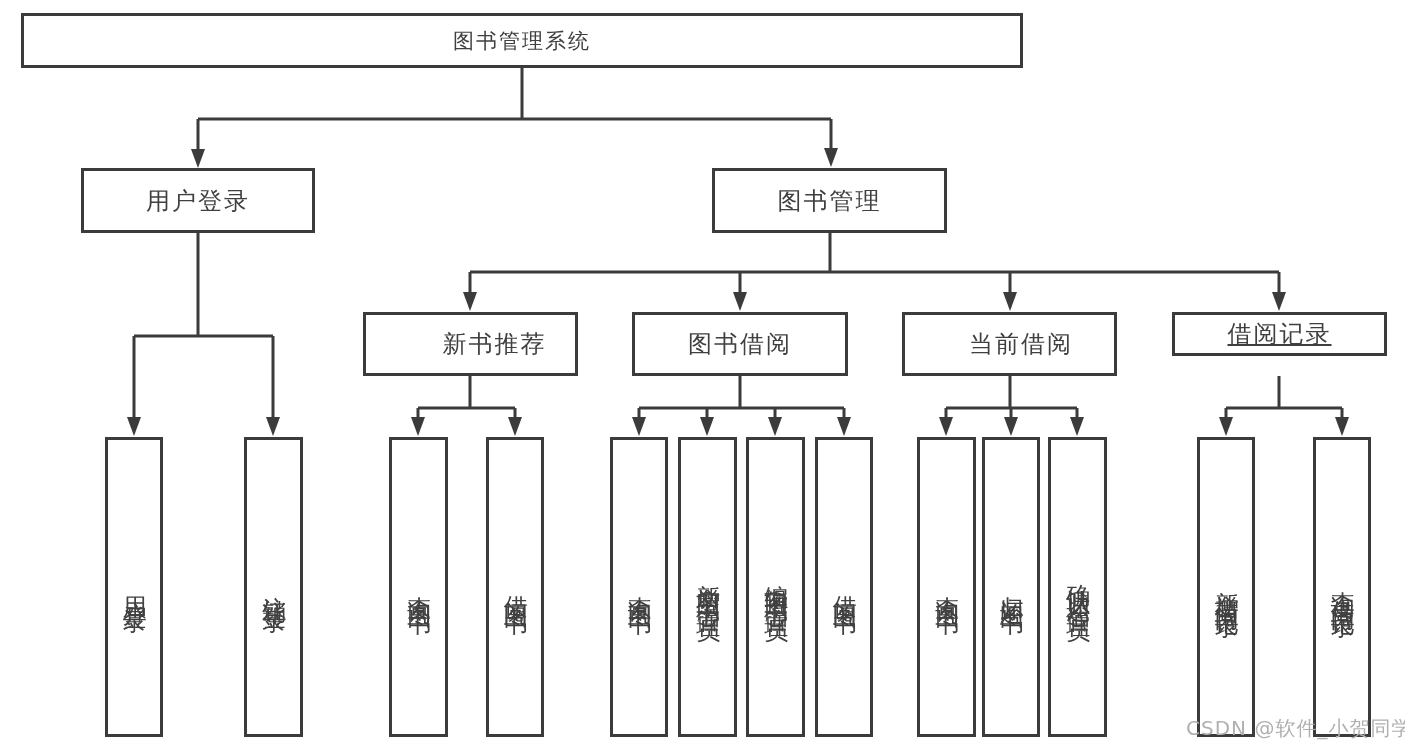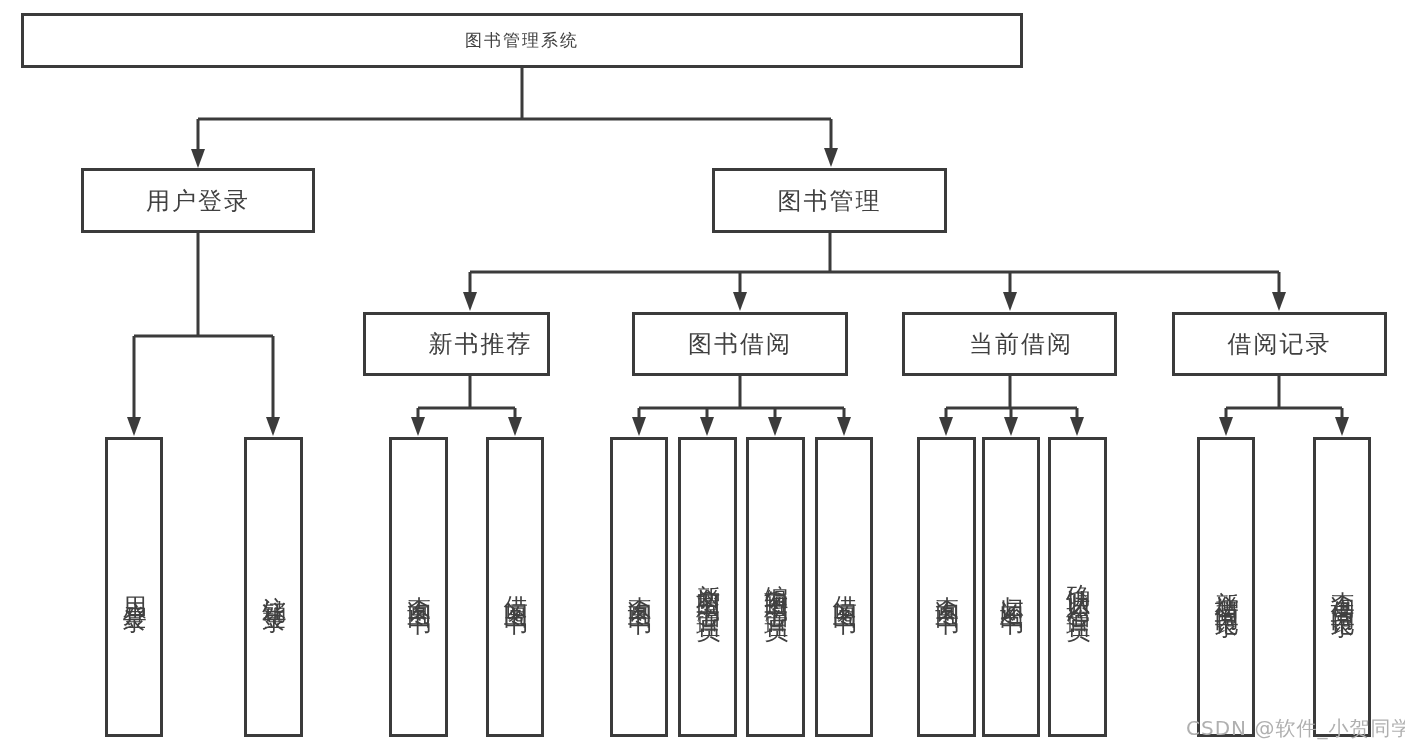--- a/index.html
+++ b/index.html
@@ -13,21 +13,21 @@
   #wires{position:absolute;left:0;top:0;width:1405px;height:747px;}
   .box{
     position:absolute;
     box-sizing:border-box;
     border:3px solid #3b3b3b;
     background:#ffffff;
     display:flex;align-items:center;justify-content:center;
     color:#404040;
   }
   .hbox{font-size:24px;letter-spacing:2px;}
-  .root{font-size:17px;letter-spacing:2px;}
+  .root{font-size:21px;letter-spacing:2px;}
   .vbox > span{
     writing-mode:vertical-rl;
     text-orientation:mixed;
     font-size:24px;
     letter-spacing:5px;
     line-height:1.15;
     white-space:nowrap;
   }
   .watermark{
     position:absolute;
@@ -94,24 +94,24 @@
       <polygon class="arrowhead" points="1219,417 1233,417 1226,436"></polygon>
       <polygon class="arrowhead" points="1335,417 1349,417 1342,436"></polygon>
     </g>
   </svg>
 
   <div class="box hbox root" style="left:21px;top:13px;width:1002px;height:55px;">图书管理系统</div>
 
   <div class="box hbox" style="left:81px;top:168px;width:234px;height:65px;">用户登录</div>
   <div class="box hbox" style="left:712px;top:168px;width:235px;height:65px;text-align:center;">图书管理</div>
 
-  <div class="box hbox" style="left:363px;top:312px;width:187px;height:64px;padding-left:48px;">新书推荐</div>
+  <div class="box hbox" style="left:363px;top:312px;width:215px;height:64px;padding-left:48px;">新书推荐</div>
   <div class="box hbox" style="left:632px;top:312px;width:216px;height:64px;">图书借阅</div>
   <div class="box hbox" style="left:902px;top:312px;width:215px;height:64px;padding-left:23px;">当前借阅</div>
-  <div class="box hbox" style="left:1172px;top:312px;width:215px;height:64px;">借阅记录</div>
+  <div class="box hbox" style="left:1172px;top:312px;width:215px;height:44px;text-decoration:underline;">借阅记录</div>
 
   <div class="box vbox" style="left:105px;top:437px;width:58px;height:300px;">
     <span>用户登录</span>
   </div>
   <div class="box vbox" style="left:244px;top:437px;width:59px;height:300px;">
     <span>注销登录</span>
   </div>
 
   <div class="box vbox" style="left:389px;top:437px;width:59px;height:300px;">
     <span>查询图书</span>

